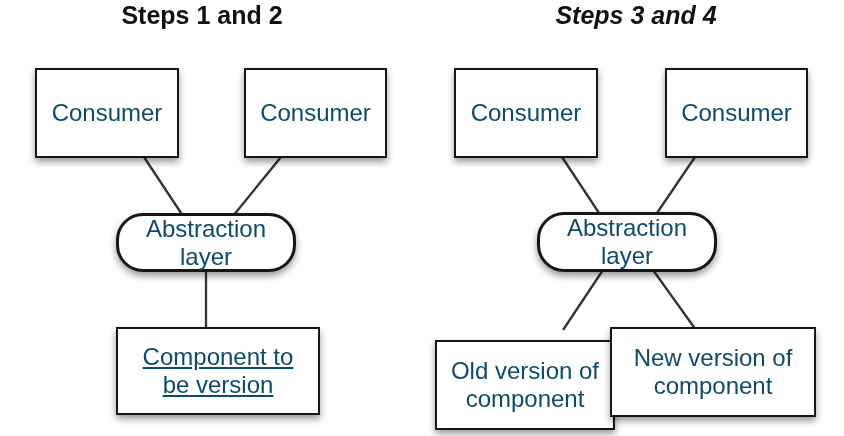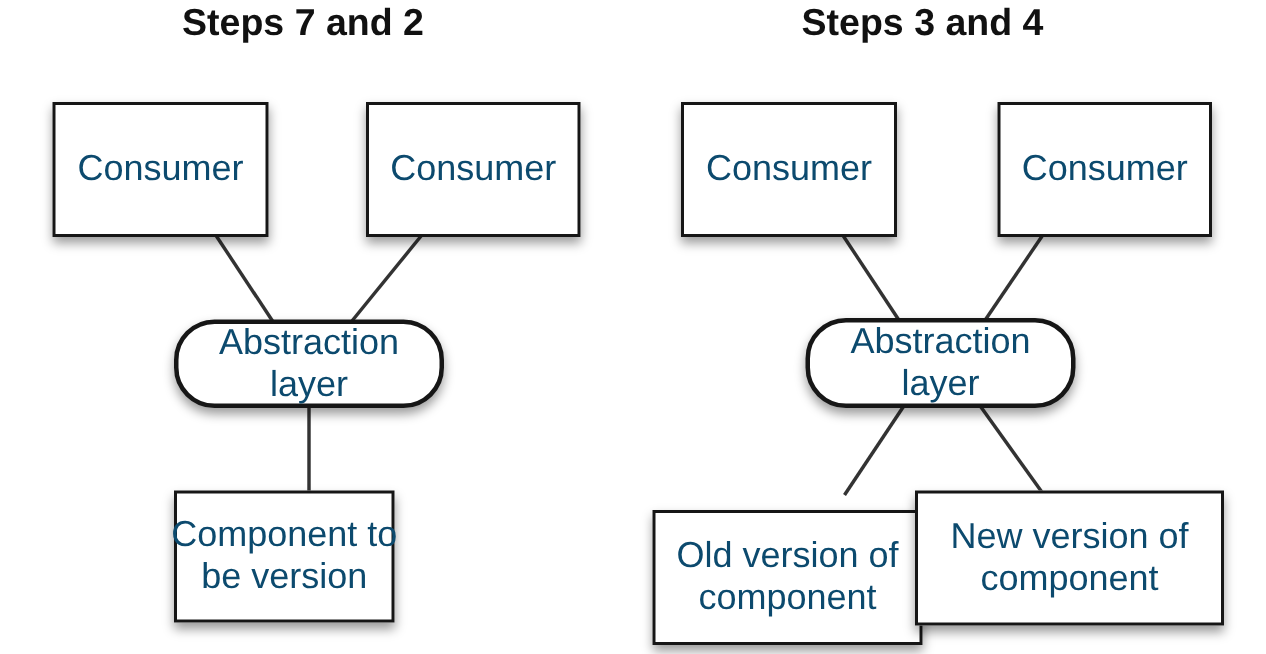--- a/index.html
+++ b/index.html
@@ -27,21 +27,21 @@
     top: 1px;
     font-size: 25px;
     font-weight: bold;
     color: #111111;
     text-align: center;
     width: 210px;
     letter-spacing: 0px;
     white-space: nowrap;
   }
   .title-left  { left: 97px; }
-  .title-right { left: 510px; }
+  .title-right { left: 531px; font-style: italic; }
   .node {
     position: absolute;
     background: #ffffff;
     border: 2.5px solid #161616;
     box-sizing: border-box;
     display: flex;
     flex-direction: column;
     align-items: center;
     justify-content: center;
     text-align: center;
@@ -52,21 +52,21 @@
   }
   .node span { display: block; white-space: nowrap; }
   .rounded {
     border-radius: 27px;
     border-width: 3px;
   }
   
   .consumer-1    { left: 35px;  top: 68px;  width: 144px; height: 90px; }
   .consumer-2    { left: 244px; top: 68px;  width: 143px; height: 90px; }
   .abstraction-1 { left: 116px; top: 213px; width: 180px; height: 59px; }
-  .component-1   { left: 116px; top: 327px; width: 147px; height: 88px; }
+  .component-1   { left: 116px; top: 327px; width: 204px; height: 88px; text-decoration: underline; }
   
   .consumer-3    { left: 454px; top: 68px;  width: 144px; height: 90px; }
   .consumer-4    { left: 665px; top: 68px;  width: 143px; height: 90px; }
   .abstraction-2 { left: 537px; top: 212px; width: 180px; height: 60px; }
   .old-version   { left: 435px; top: 340px; width: 180px; height: 90px; }
   .new-version   { left: 610px; top: 327px; width: 206px; height: 90px; }
 </style>
 </head>
 <body>
 
@@ -77,21 +77,21 @@
     <line x1="144" y1="157" x2="183" y2="216" stroke="#333333" stroke-width="2.3"></line>
     <line x1="281" y1="157" x2="233" y2="216" stroke="#333333" stroke-width="2.3"></line>
     <line x1="206" y1="270" x2="206" y2="330" stroke="#333333" stroke-width="2.3"></line>
 
     <line x1="562" y1="157" x2="601" y2="216" stroke="#333333" stroke-width="2.3"></line>
     <line x1="695" y1="157" x2="655" y2="216" stroke="#333333" stroke-width="2.3"></line>
     <line x1="603" y1="270" x2="563" y2="330" stroke="#333333" stroke-width="2.3"></line>
     <line x1="653" y1="270" x2="696" y2="330" stroke="#333333" stroke-width="2.3"></line>
   </svg>
 
-  <div class="panel-title title-left">Steps 7 and 2</div>
+  <div class="panel-title title-left">Steps 1 and 2</div>
   <div class="panel-title title-right">Steps 3 and 4</div>
 
   <div class="node consumer-1">
     <span>Consumer</span>
   </div>
   <div class="node consumer-2">
     <span>Consumer</span>
   </div>
   <div class="node rounded abstraction-1">
     <span>Abstraction</span>

